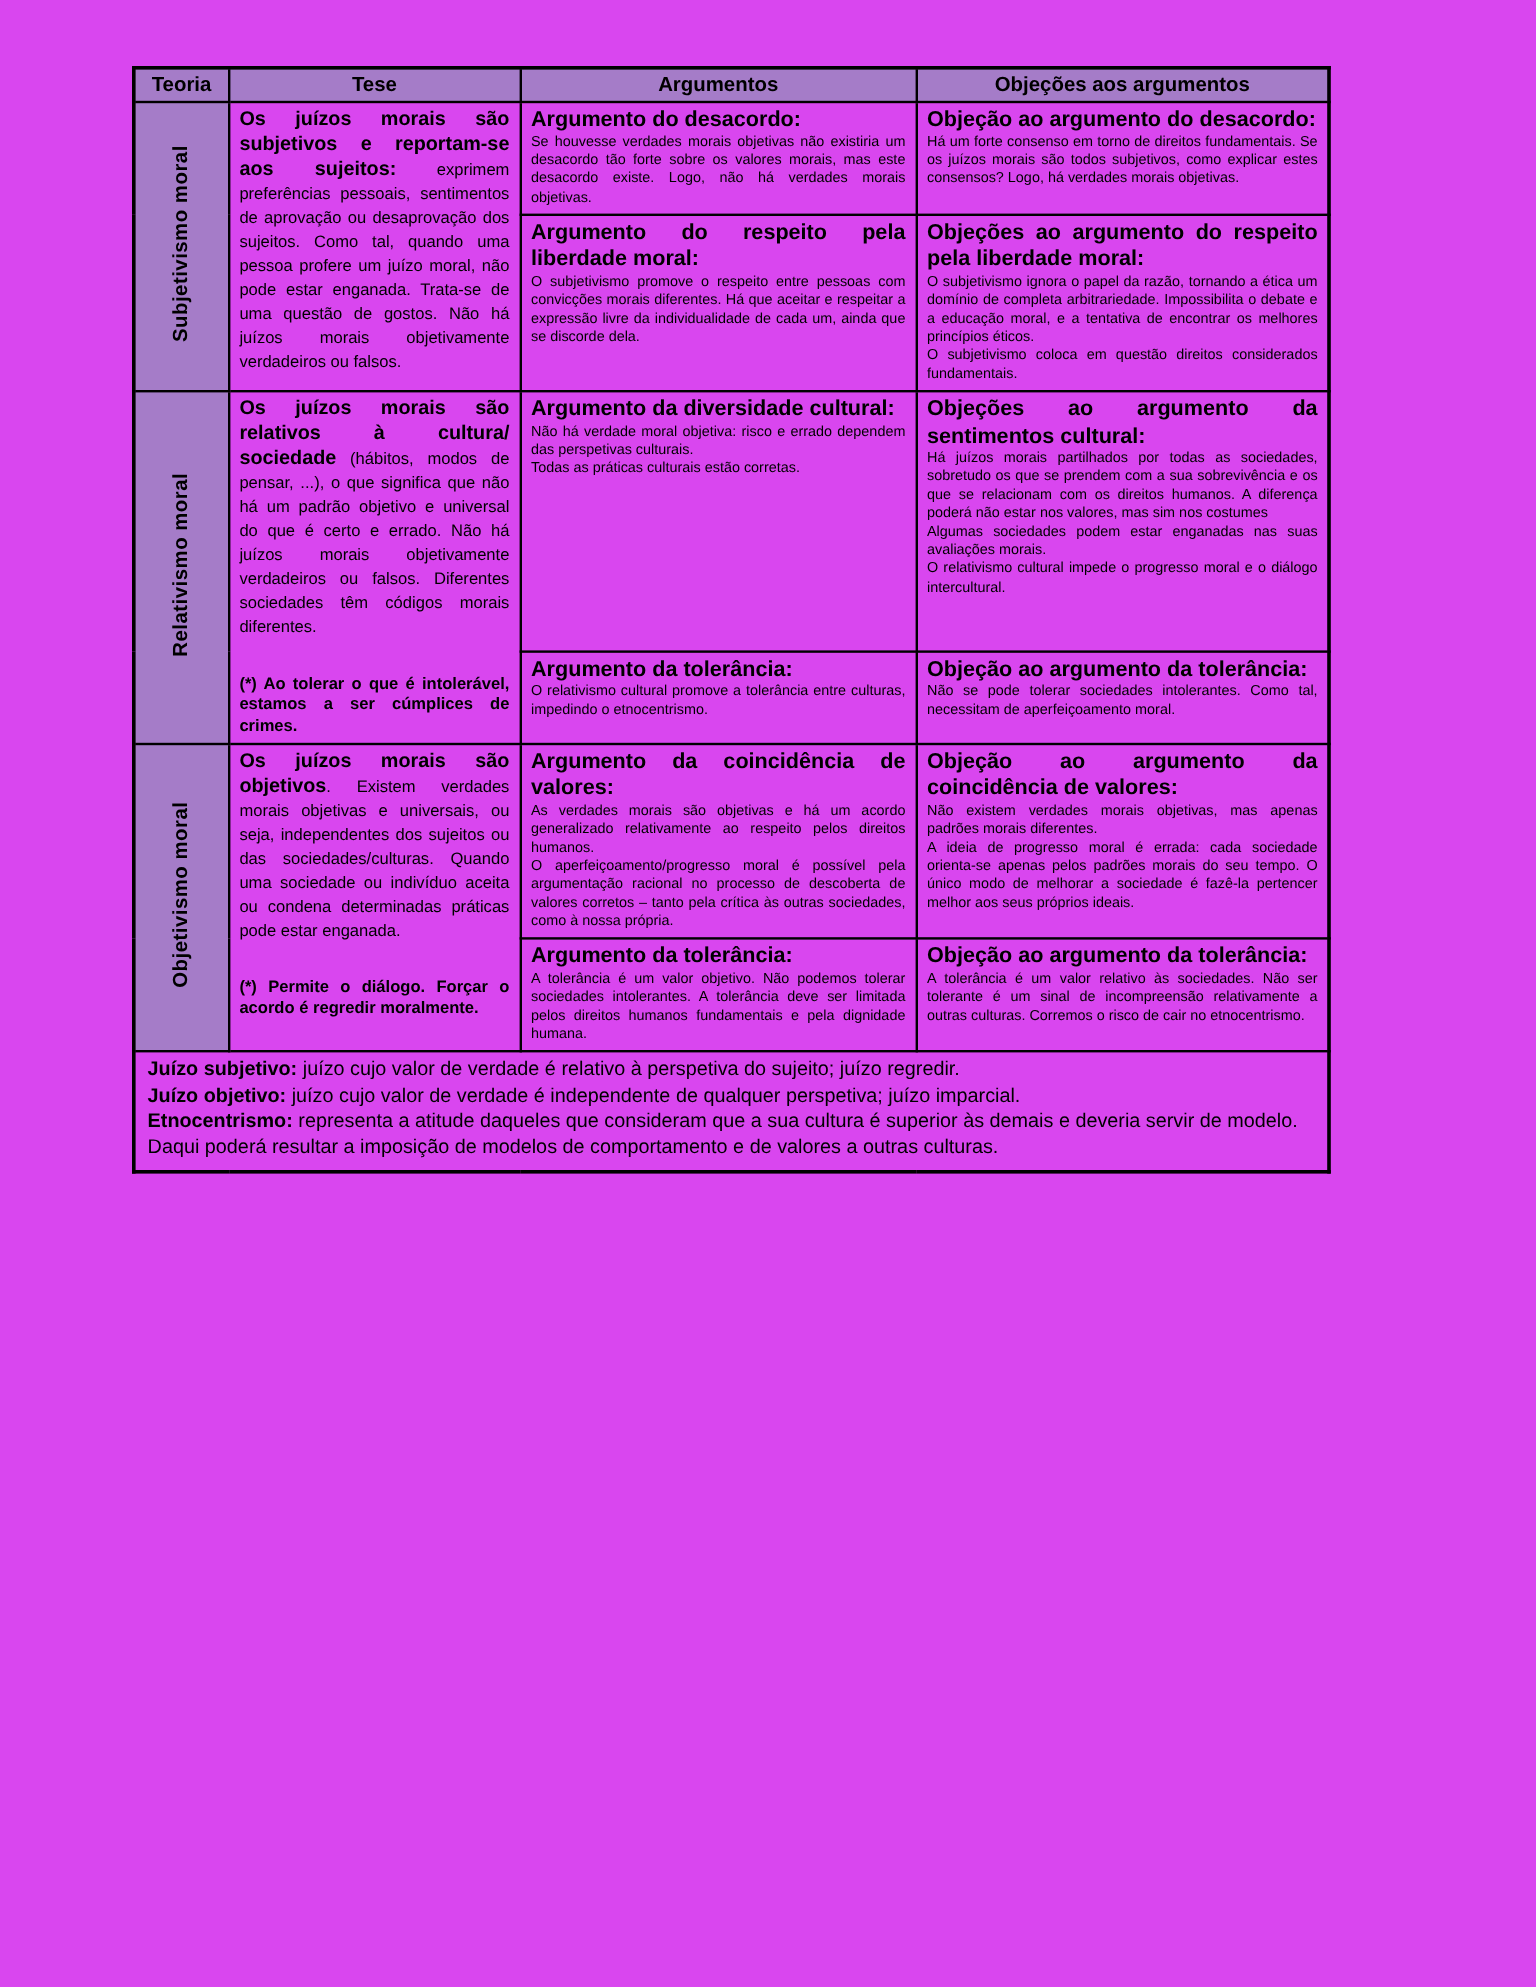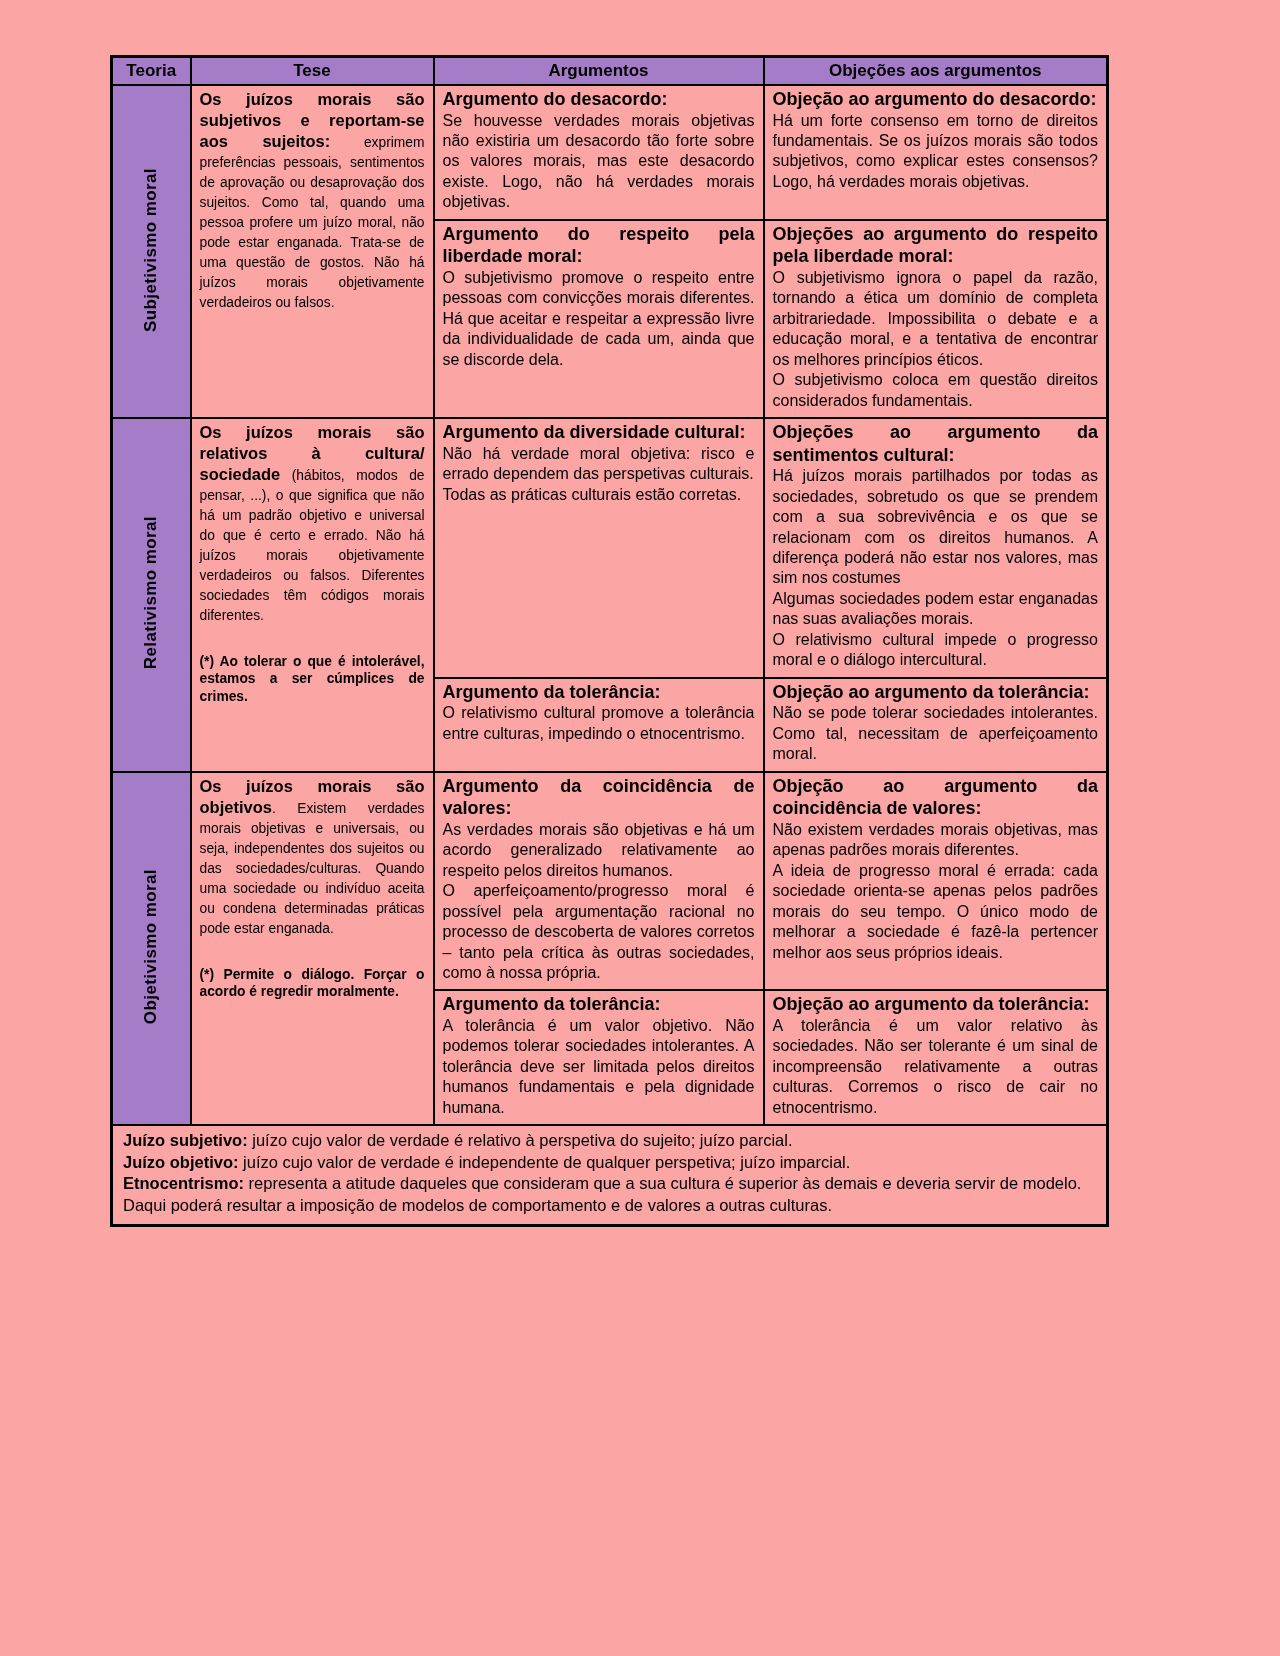--- a/index.html
+++ b/index.html
@@ -1,37 +1,37 @@
 <!DOCTYPE html>
 <html><head>
 <meta charset="utf-8">
 <style>
   * { box-sizing: border-box; margin: 0; padding: 0; }
   html, body { background: #ffffff; }
   body { width: 1280px; font-family: "Liberation Sans", sans-serif; color: #000; }
-  .page { position: relative; width: 1280px; height: 1656px; background: #fca5a5; overflow: hidden; }
+  .page { position: relative; width: 1280px; height: 1656px; background: #d946ef; overflow: hidden; }
 
   table.tt { position: absolute; left: 110px; top: 55px; width: 996px; border-collapse: collapse; table-layout: fixed; border: 3px solid #000; }
   .tt th, .tt td { border: 2px solid #000; vertical-align: top; }
 
   .tt thead th { background: #a57cc8; font-weight: bold; font-size: 17px; padding: 3px 4px; text-align: center; vertical-align: middle; }
 
   td.theory { background: #a57cc8; text-align: center; vertical-align: middle; }
   .vtext { display: inline-block; writing-mode: vertical-rl; transform: rotate(180deg); font-weight: bold; font-size: 17px; letter-spacing: 0.4px; white-space: nowrap; }
 
   td.tese { padding: 3px 8px 6px 8px; line-height: 1.25; }
   .tese .lead { font-weight: bold; font-size: 16.5px; }
   .tese .body { font-size: 13.8px; }
   .tese .note { font-size: 13.8px; margin-top: 28px; font-weight: bold; }
   .j { text-align: justify; }
   .b { font-weight: bold; text-align: center; }
 
   td.cell { padding: 2px 8px 6px 8px; }
   .ct { font-weight: bold; font-size: 18px; line-height: 1.25; text-align: justify; }
-  .cb { font-size: 16px; line-height: 1.28; text-align: justify; white-space: pre-line; }
+  .cb { font-size: 12px; line-height: 1.28; text-align: justify; white-space: pre-line; }
 
   td.glossary { padding: 4px 10px 8px 10px; font-size: 16.5px; line-height: 1.3; }
   .glossary .entry { margin: 0; }
 
   col.c-teoria { width: 79px; }
   col.c-tese { width: 243px; }
   col.c-arg { width: 330px; }
   col.c-obj { width: 344px; }
 </style>
 </head>
@@ -139,20 +139,20 @@
           <div class="cb">A tolerância é um valor objetivo. Não podemos tolerar sociedades intolerantes. A tolerância deve ser limitada pelos direitos humanos fundamentais e pela dignidade humana.</div>
         </td>
         <td class="cell">
           <div class="ct">Objeção ao argumento da tolerância:</div>
           <div class="cb">A tolerância é um valor relativo às sociedades. Não ser tolerante é um sinal de incompreensão relativamente a outras culturas. Corremos o risco de cair no etnocentrismo.</div>
         </td>
       </tr>
 
       <tr>
         <td class="glossary" colspan="4">
-          <div class="entry"><span class="b">Juízo subjetivo:</span><span> juízo cujo valor de verdade é relativo à perspetiva do sujeito; juízo parcial.</span></div>
+          <div class="entry"><span class="b">Juízo subjetivo:</span><span> juízo cujo valor de verdade é relativo à perspetiva do sujeito; juízo regredir.</span></div>
           <div class="entry"><span class="b">Juízo objetivo:</span><span> juízo cujo valor de verdade é independente de qualquer perspetiva; juízo imparcial.</span></div>
           <div class="entry"><span class="b">Etnocentrismo:</span><span> representa a atitude daqueles que consideram que a sua cultura é superior às demais e deveria servir de modelo. Daqui poderá resultar a imposição de modelos de comportamento e de valores a outras culturas.</span></div>
         </td>
       </tr>
     </tbody>
   </table>
 </div>
 
 </body></html>

